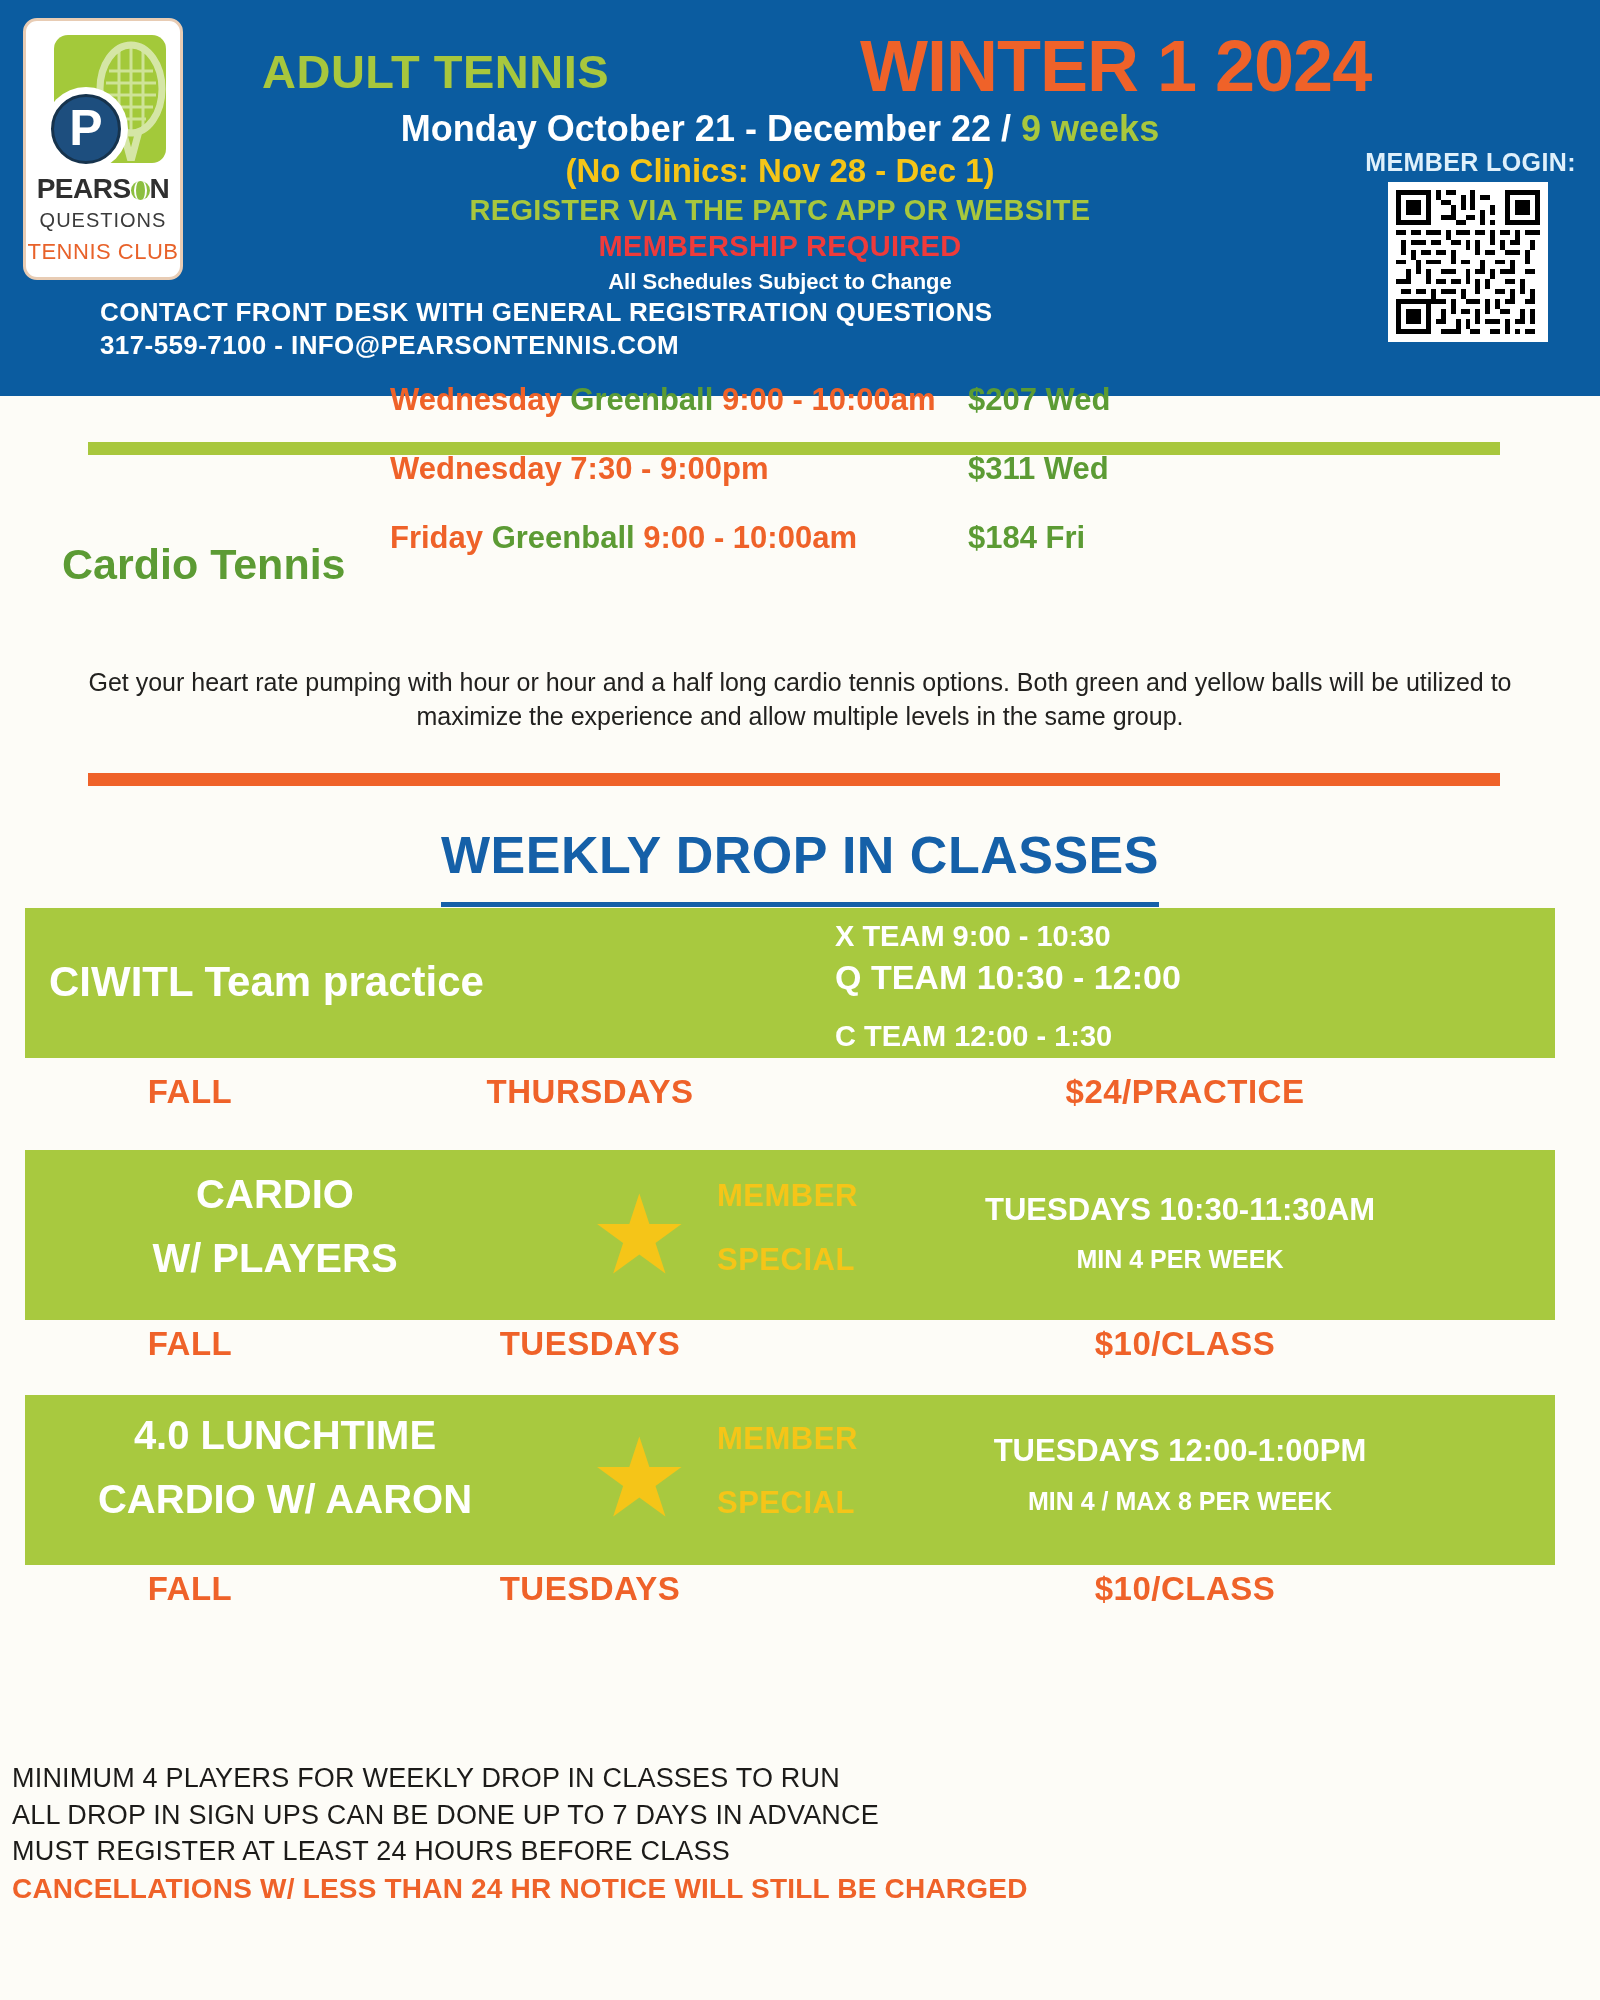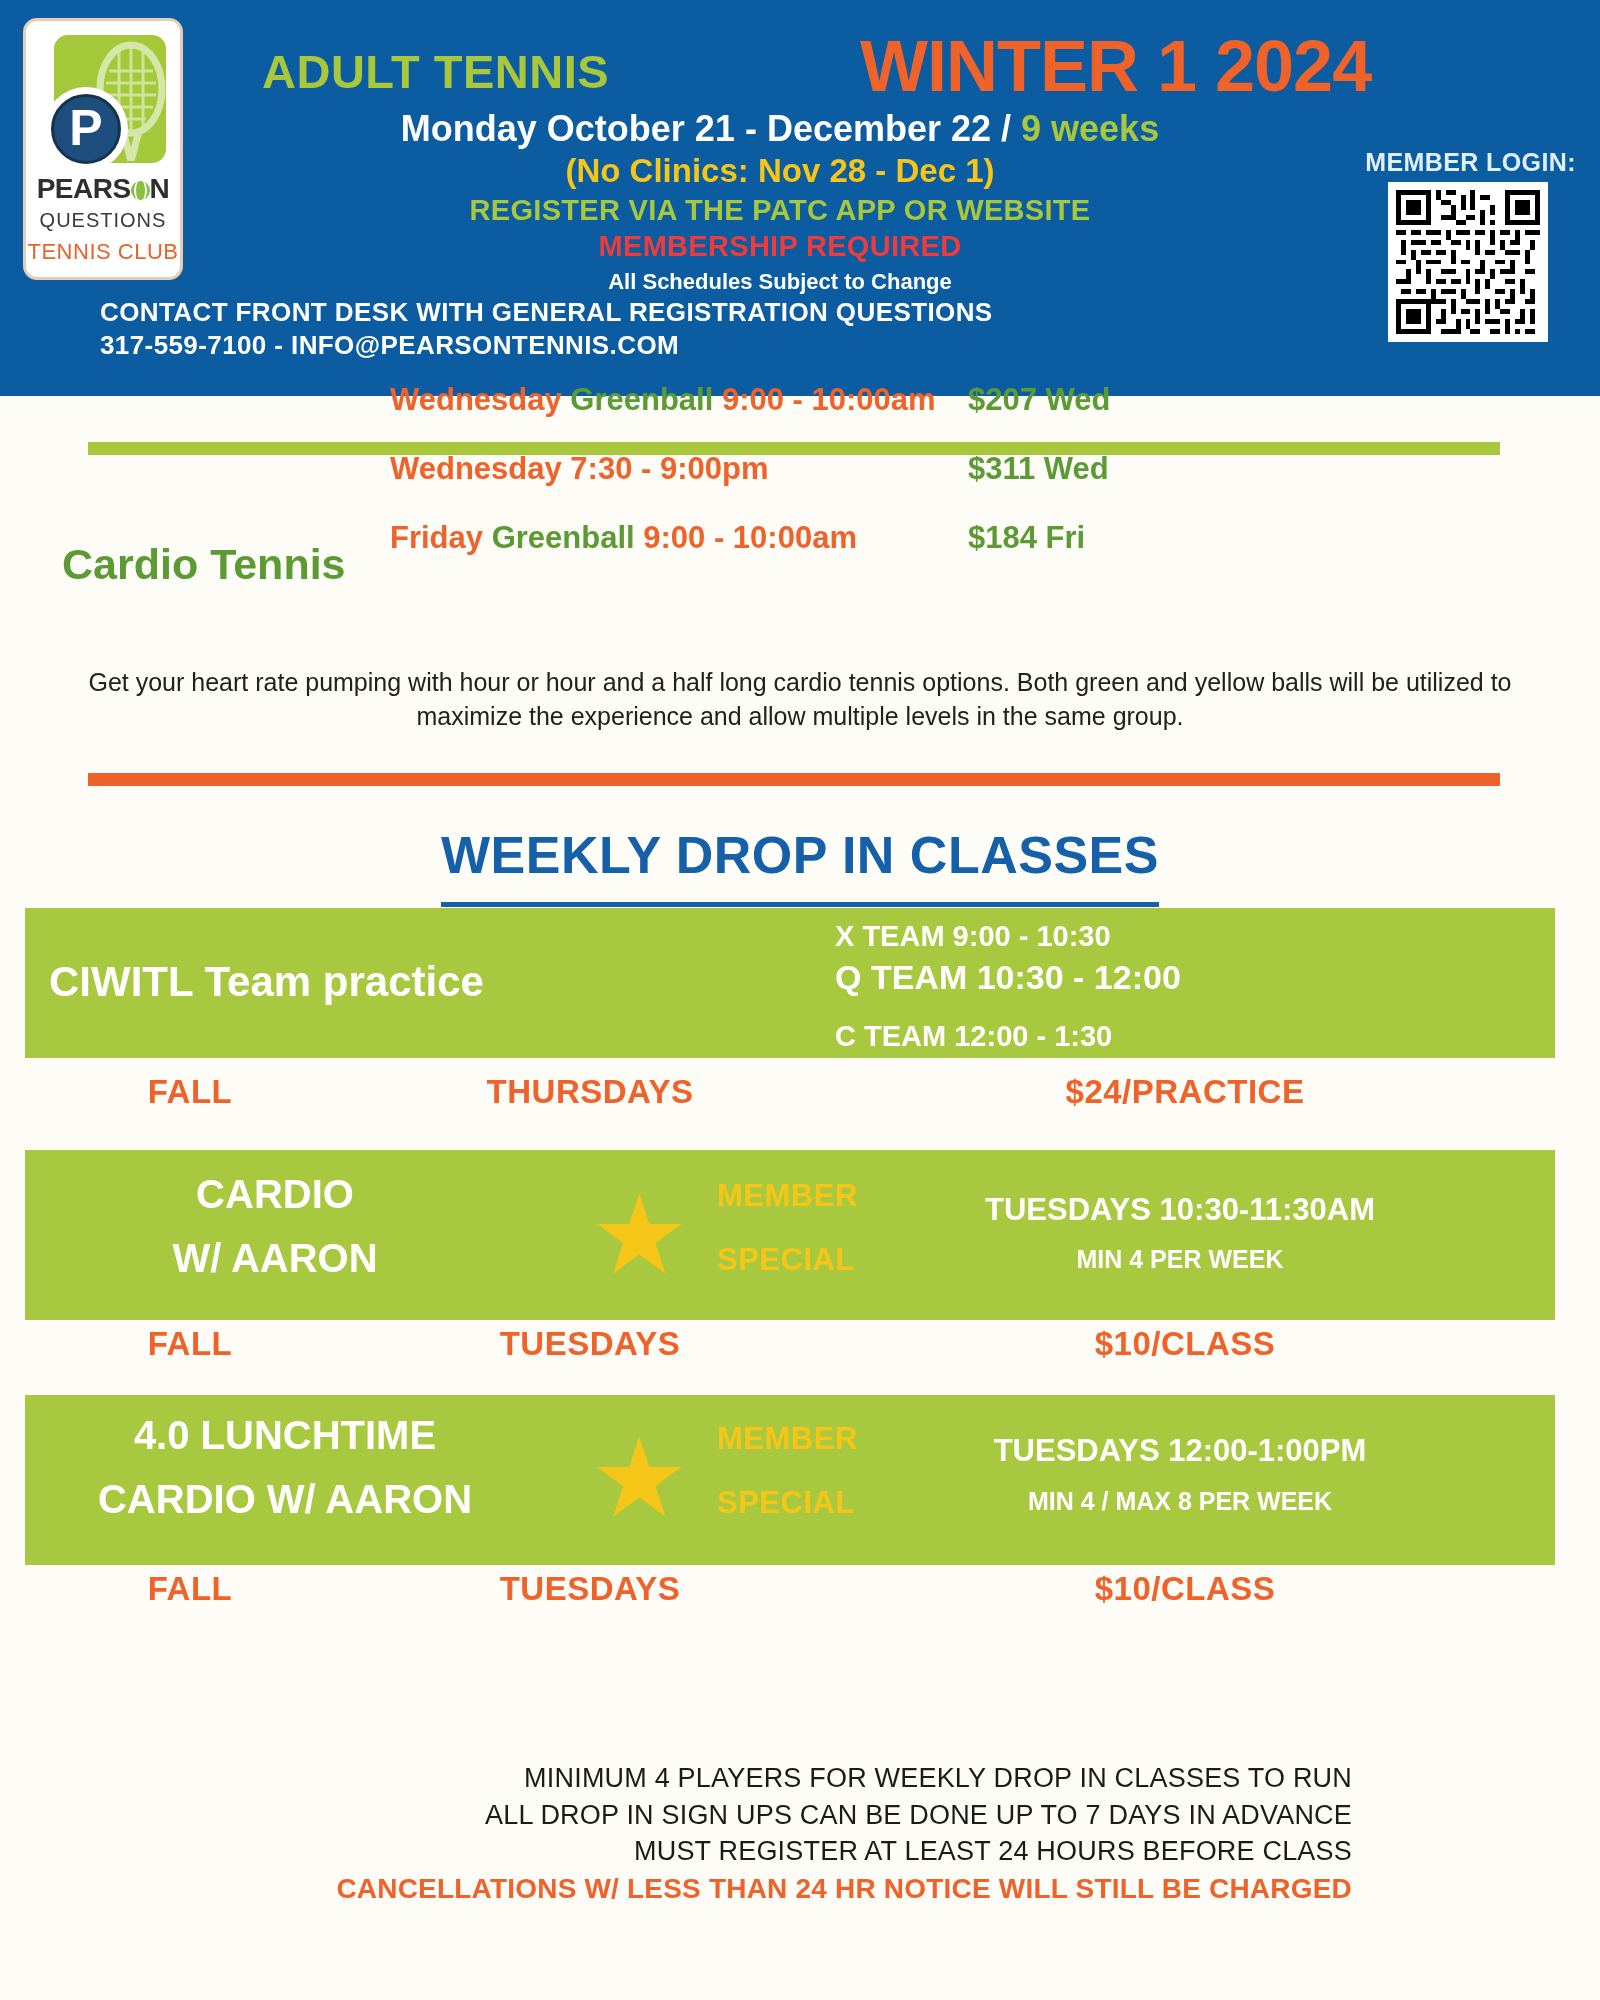--- a/index.html
+++ b/index.html
@@ -142,21 +142,21 @@
   }
   .ms-text{
     position:absolute;color:#f5c518;font-weight:bold;font-size:31px;letter-spacing:0.5px;
   }
 
   .f-col1{position:absolute;left:0;width:330px;text-align:center;font-size:33px;font-weight:bold;color:#ef6229;letter-spacing:0.5px;}
   .f-col2{position:absolute;left:330px;width:470px;text-align:center;font-size:33px;font-weight:bold;color:#ef6229;letter-spacing:0.5px;}
   .f-col3{position:absolute;left:800px;width:720px;text-align:center;font-size:33px;font-weight:bold;color:#ef6229;letter-spacing:0.5px;}
 
   
-  .footer{position:absolute;left:0;top:1760px;width:1352px;text-align:right;}
+  .footer{position:absolute;left:12px;top:1760px;width:1352px;text-align:left;}
   .footer div{font-size:27px;color:#1c1b19;line-height:1.36;letter-spacing:0.2px;}
   .footer .warn{color:#ef6229;font-weight:bold;font-size:28px;}
 </style>
 </head>
 <body>
 
 <div class="header">
 
   <div class="logo-card">
     <div class="logo-mark">
@@ -348,21 +348,21 @@
   <div class="cell-times" style="left:810px;top:112px;font-size:29px;">C TEAM 12:00 - 1:30</div>
 </div>
 <div class="grow-label" style="top:1073px;">
   <div class="f-col1">FALL</div>
   <div class="f-col2">THURSDAYS</div>
   <div class="f-col3">$24/PRACTICE</div>
 </div>
 
 <div class="gblock" style="top:1150px;height:170px;">
   <div class="cell-name" style="left:0;width:500px;text-align:center;top:22px;font-size:40px;">CARDIO</div>
-  <div class="cell-name" style="left:0;width:500px;text-align:center;top:86px;font-size:40px;">W/ AARON</div>
+  <div class="cell-name" style="left:0;width:500px;text-align:center;top:86px;font-size:40px;">W/ PLAYERS</div>
   <div class="star" style="left:565px;top:30px;font-size:110px;">★</div>
   <div class="ms-text" style="left:692px;top:28px;">MEMBER</div>
   <div class="ms-text" style="left:692px;top:92px;">SPECIAL</div>
   <div class="cell-times" style="left:780px;width:750px;text-align:center;top:42px;font-size:31px;">TUESDAYS 10:30-11:30AM</div>
   <div class="cell-times" style="left:780px;width:750px;text-align:center;top:95px;font-size:25px;">MIN 4 PER WEEK</div>
 </div>
 <div class="grow-label" style="top:1325px;">
   <div class="f-col1">FALL</div>
   <div class="f-col2">TUESDAYS</div>
   <div class="f-col3">$10/CLASS</div>

